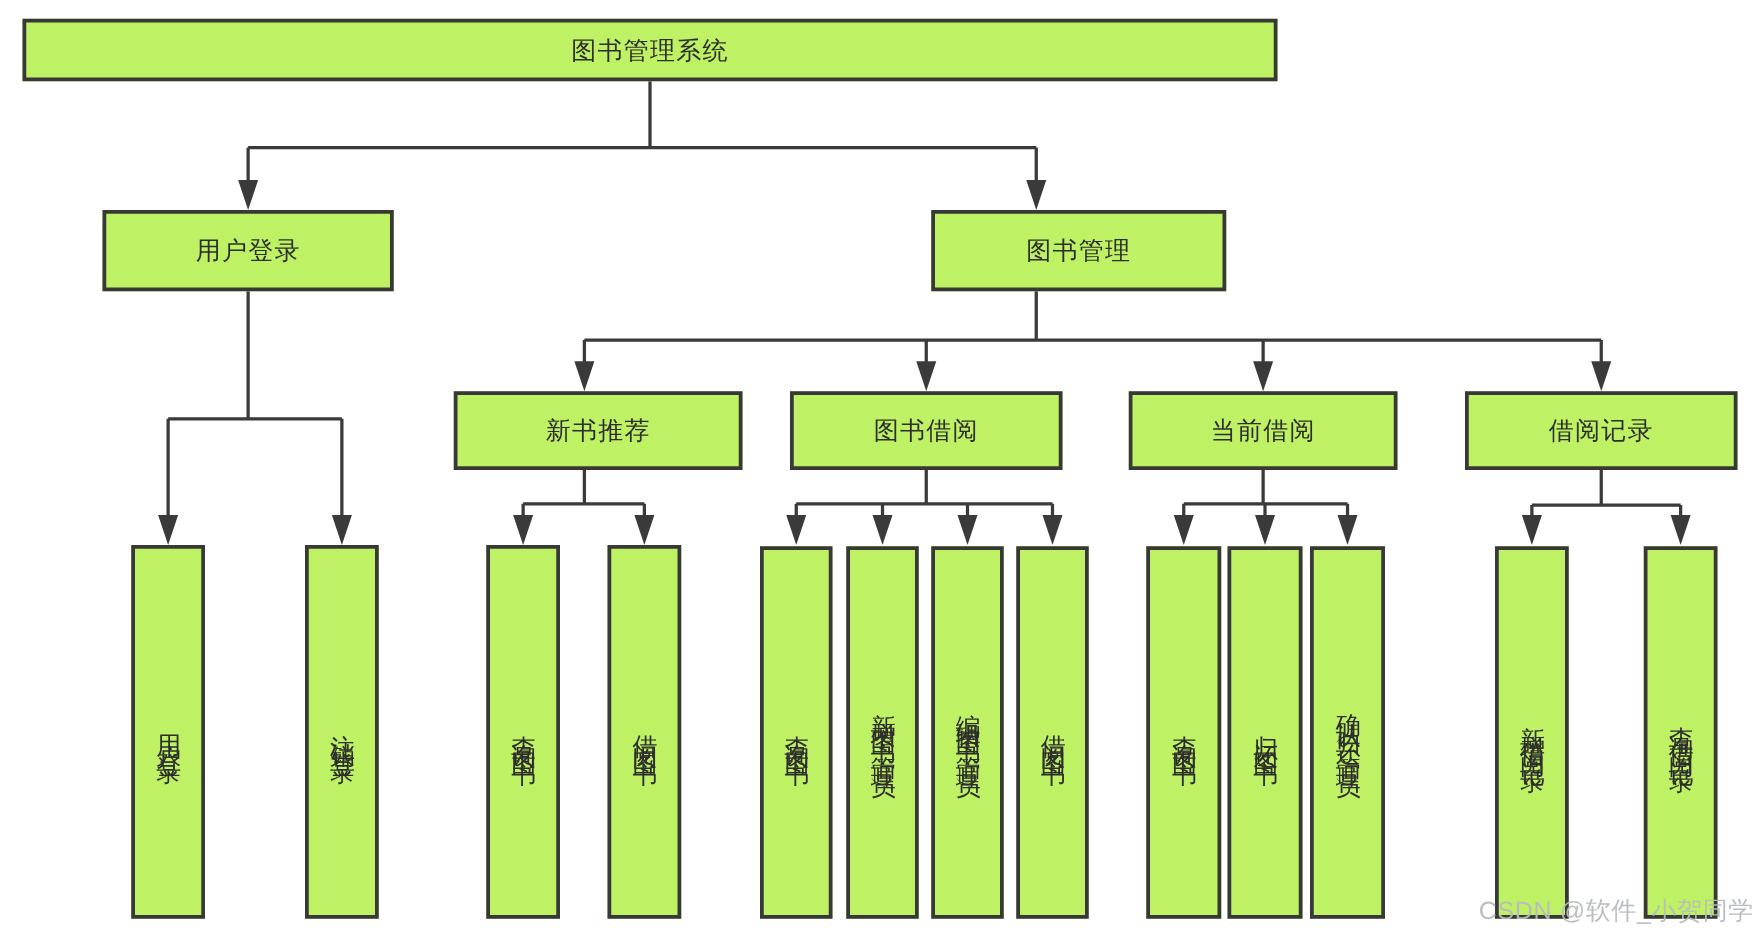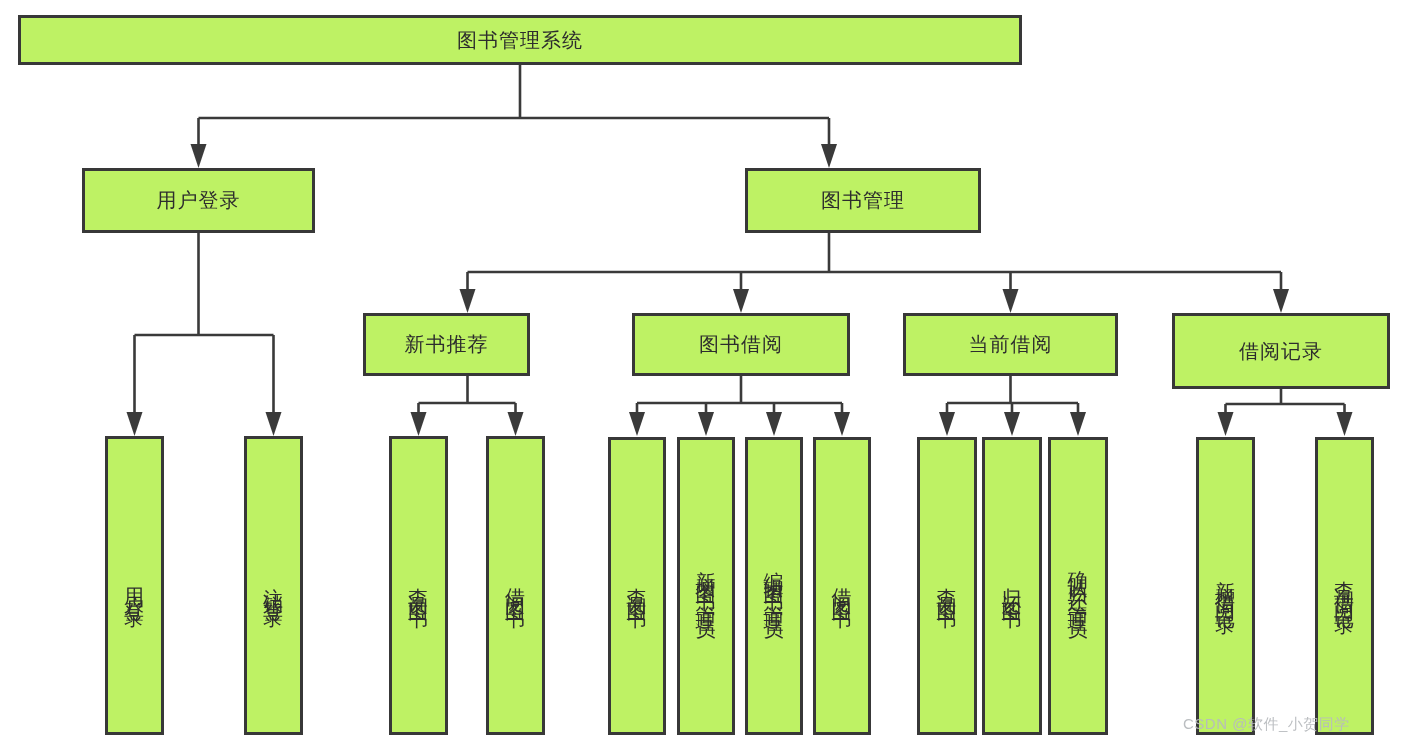--- a/index.html
+++ b/index.html
@@ -16,21 +16,21 @@
     display:flex; align-items:center; justify-content:center;
     color:#2d2d2d; font-size:20px; letter-spacing:1px;
   }
   .node span { white-space:nowrap; }
   .node.v span {
     writing-mode:vertical-rl; text-orientation:mixed;
     letter-spacing:7px; white-space:normal; line-height:1;
   }
   .watermark {
     position:absolute; z-index:5; left:1183px; top:715px;
-    font-size:15px; color:rgba(183,186,190,0.95); letter-spacing:0.5px;
+    font-size:20px; color:rgba(183,186,190,0.95); letter-spacing:0.5px;
     white-space:nowrap;
   }
 </style>
 </head>
 <body>
 
 <div class="stage">
 
   <svg class="wires" width="1405" height="747" viewBox="0 0 1405 747">
     <g>
@@ -79,30 +79,30 @@
     <span>图书管理系统</span>
   </div>
 
   <div class="node" style="left:82px;top:168px;width:233px;height:65px">
     <span>用户登录</span>
   </div>
   <div class="node" style="left:745px;top:168px;width:236px;height:65px">
     <span>图书管理</span>
   </div>
 
-  <div class="node" style="left:363px;top:313px;width:167px;height:63px">
+  <div class="node" style="left:363px;top:313px;width:231px;height:63px">
     <span>新书推荐</span>
   </div>
   <div class="node" style="left:903px;top:313px;width:215px;height:63px">
     <span>当前借阅</span>
   </div>
   <div class="node" style="left:632px;top:313px;width:218px;height:63px">
     <span>图书借阅</span>
   </div>
-  <div class="node" style="left:1172px;top:313px;width:218px;height:76px">
+  <div class="node" style="left:1172px;top:313px;width:218px;height:63px">
     <span>借阅记录</span>
   </div>
 
   <div class="node v" style="left:105px;top:436px;width:59px;height:299px">
     <span>用户登录</span>
   </div>
   <div class="node v" style="left:244px;top:436px;width:59px;height:299px">
     <span>注销登录</span>
   </div>
 

